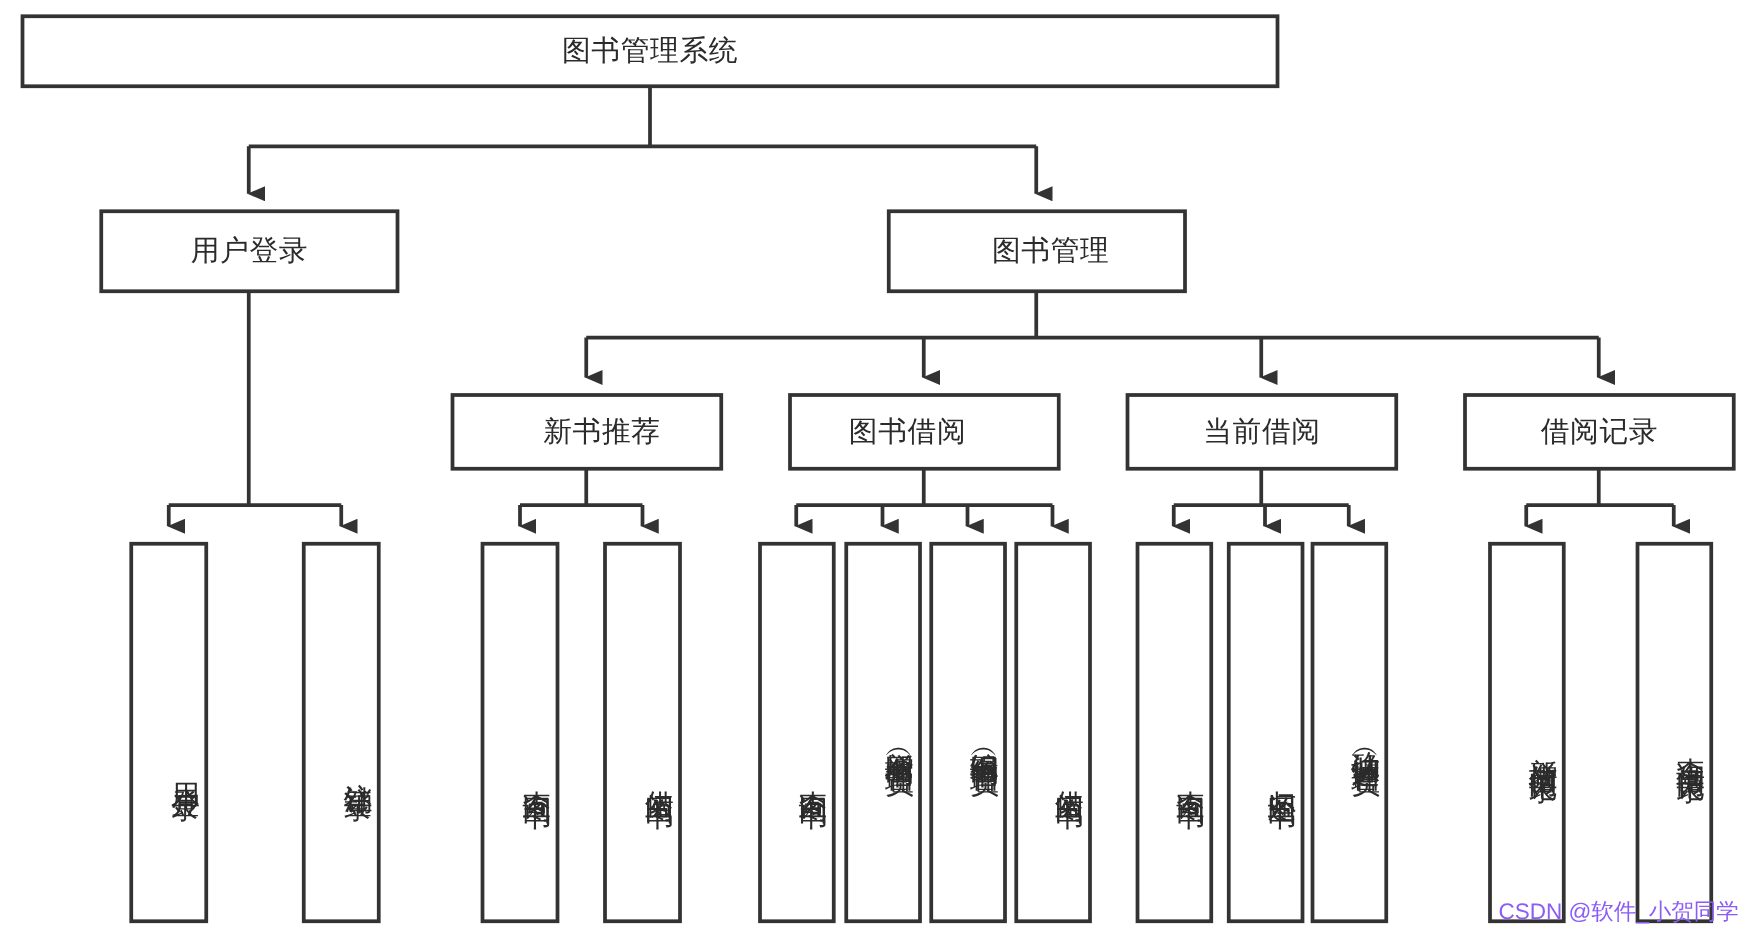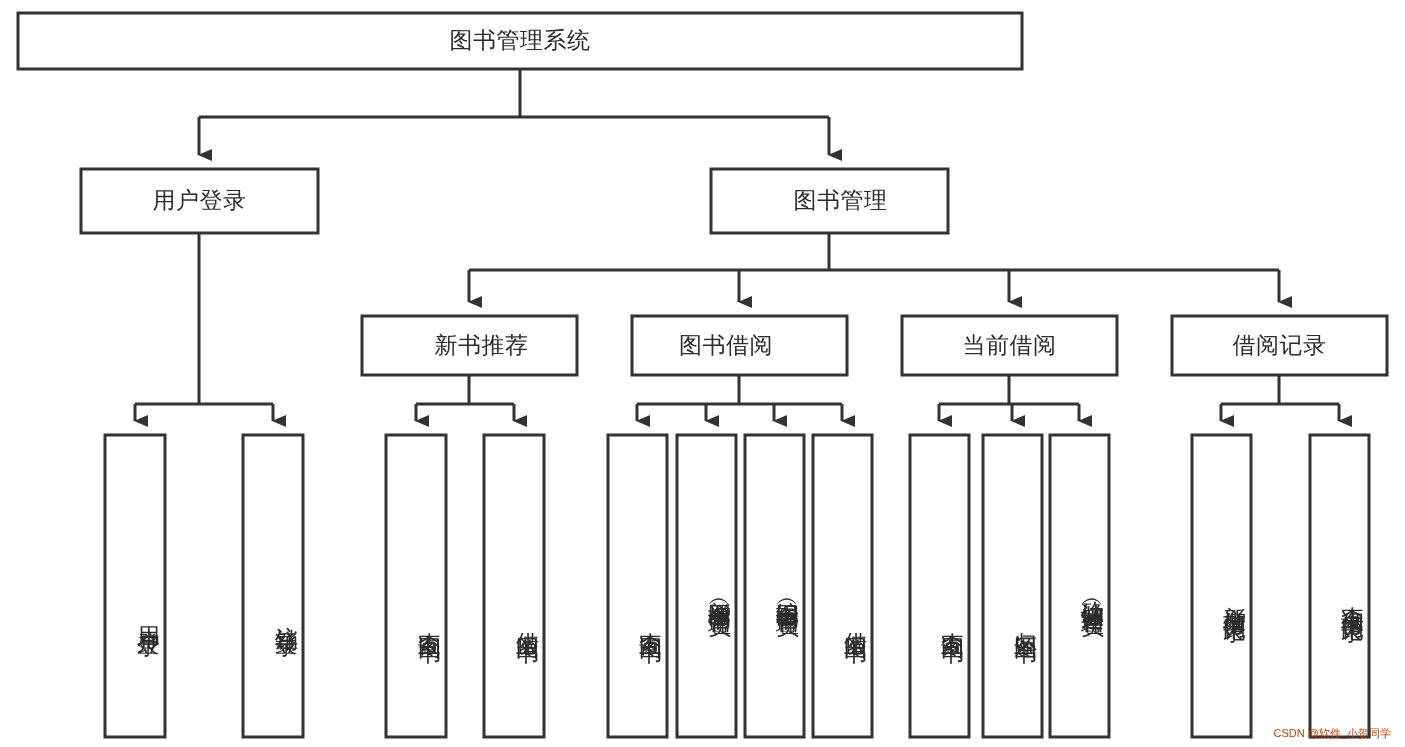--- a/index.html
+++ b/index.html
@@ -64,22 +64,22 @@
     align-items: flex-start;
     justify-content: center;
   }
   .node-label.vertical.tall {
     letter-spacing: 2px;
   }
   .watermark {
     position: absolute;
     right: 14px;
     bottom: 6px;
-    font-size: 11px;
-    color: #c2410c;
+    font-size: 18px;
+    color: #8b5cf6;
     font-family: "Liberation Sans", "DejaVu Sans", sans-serif;
     white-space: nowrap;
     user-select: none;
   }
 </style>
 </head>
 <body>
 
 <div id="diagram-root">
 

